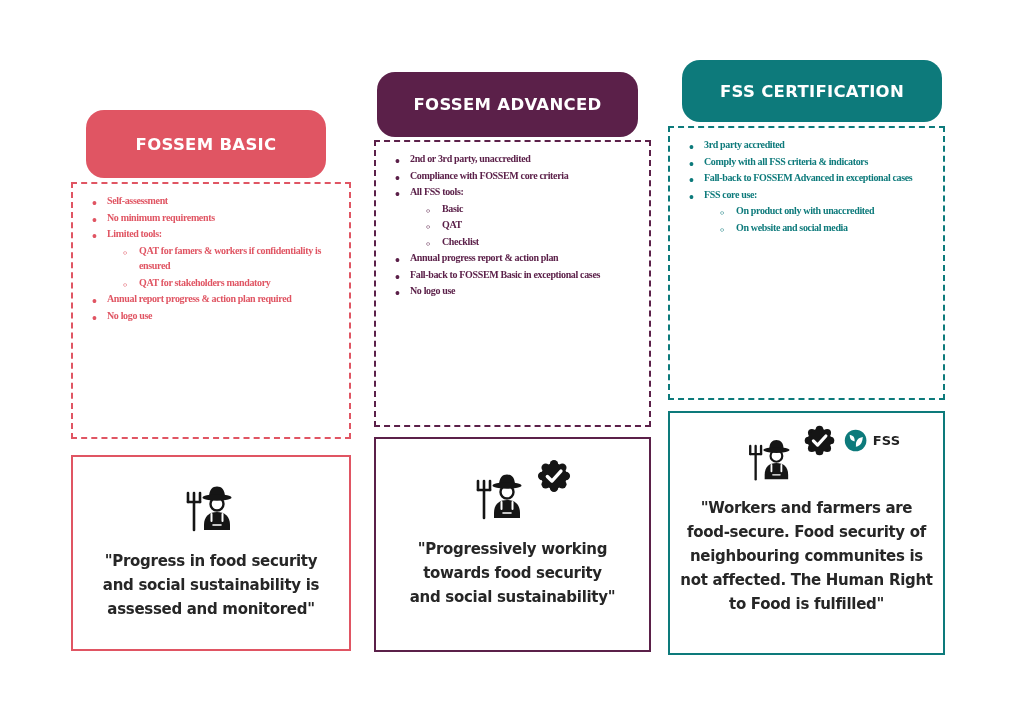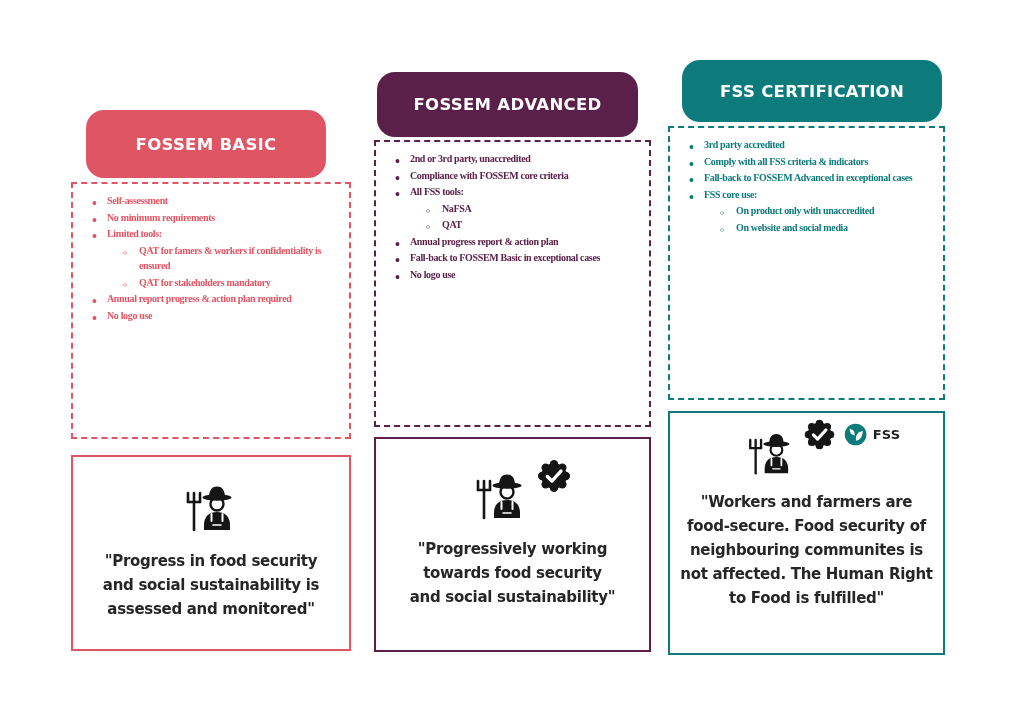--- a/index.html
+++ b/index.html
@@ -107,21 +107,21 @@
   .c0 .icon-row { margin-top: 10px; }
   
   .c1 .header   { left: 377px; top: 72px;  width: 261px; height: 65px; }
   .c1 .criteria { left: 374px; top: 140px; width: 277px; height: 287px; }
   .c1 .outcome  { left: 374px; top: 437px; width: 277px; height: 215px; }
   .c1 .icon-row { margin-top: 16px; margin-left: 18px; }
   
   .c2 .header   { left: 682px; top: 60px;  width: 260px; height: 62px; }
   .c2 .criteria { left: 668px; top: 126px; width: 277px; height: 274px; }
   .c2 .outcome  { left: 668px; top: 411px; width: 277px; height: 244px; }
-  .c2 .icon-row { margin-top: 2px; margin-left: 30px; text-align: right; }
+  .c2 .icon-row { margin-top: 8px; margin-left: 30px; text-align: right; }
   .c2 .quote    { margin-top: 10px; }
 </style>
 </head>
 <body>
 
 <div class="canvas">
 
   <section class="col c0" style="--c: #e05563;">
     <div class="header">
       <span class="hlabel">FOSSEM BASIC</span>
@@ -163,22 +163,23 @@
 
   <section class="col c1" style="--c: #5b2049;">
     <div class="header">
       <span class="hlabel">FOSSEM ADVANCED</span>
     </div>
     <div class="criteria">
       <ul>
           <li class="lv1">2nd or 3rd party, unaccredited</li>
           <li class="lv1">Compliance with FOSSEM core criteria</li>
           <li class="lv1">All FSS tools:</li>
-          <li class="lv2">NaFSA</li>
+          <li class="lv2">Basic</li>
           <li class="lv2">QAT</li>
+          <li class="lv2">Checklist</li>
           <li class="lv1">Annual progress report &amp; action plan</li>
           <li class="lv1">Fall-back to FOSSEM Basic in exceptional cases</li>
           <li class="lv1">No logo use</li>
         </ul>
     </div>
     <div class="outcome">
       <div class="icon-row">
         <svg class="farmer" width="62" height="58" viewBox="0 0 62 58">
           <g fill="none" stroke="#151515" stroke-width="2.6" stroke-linecap="round">
             <path d="M8 14 v9"></path>

